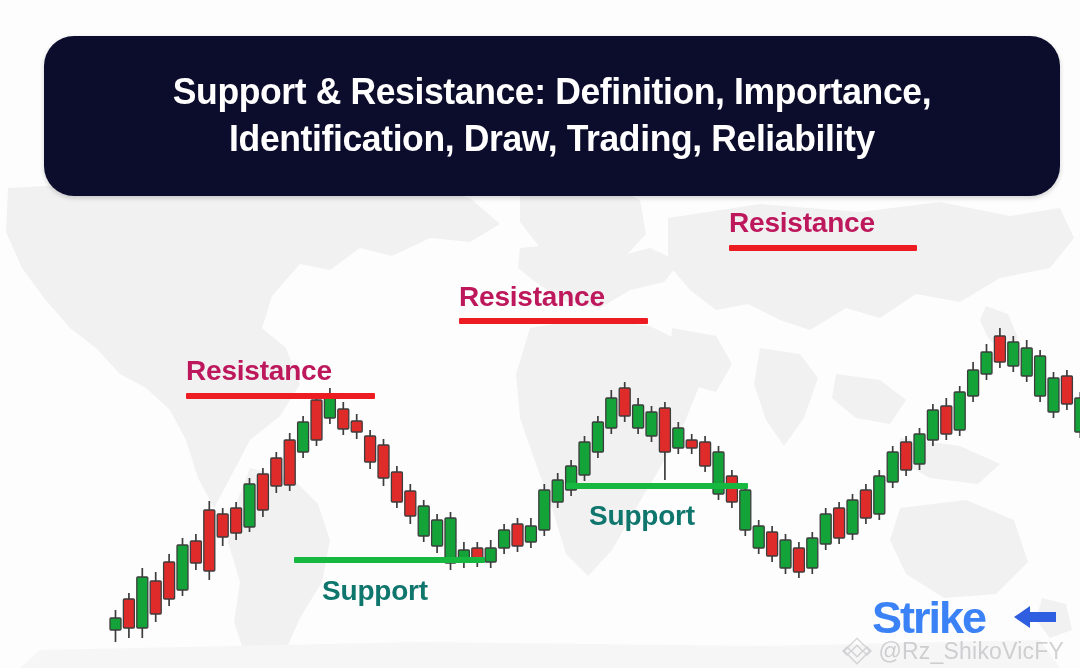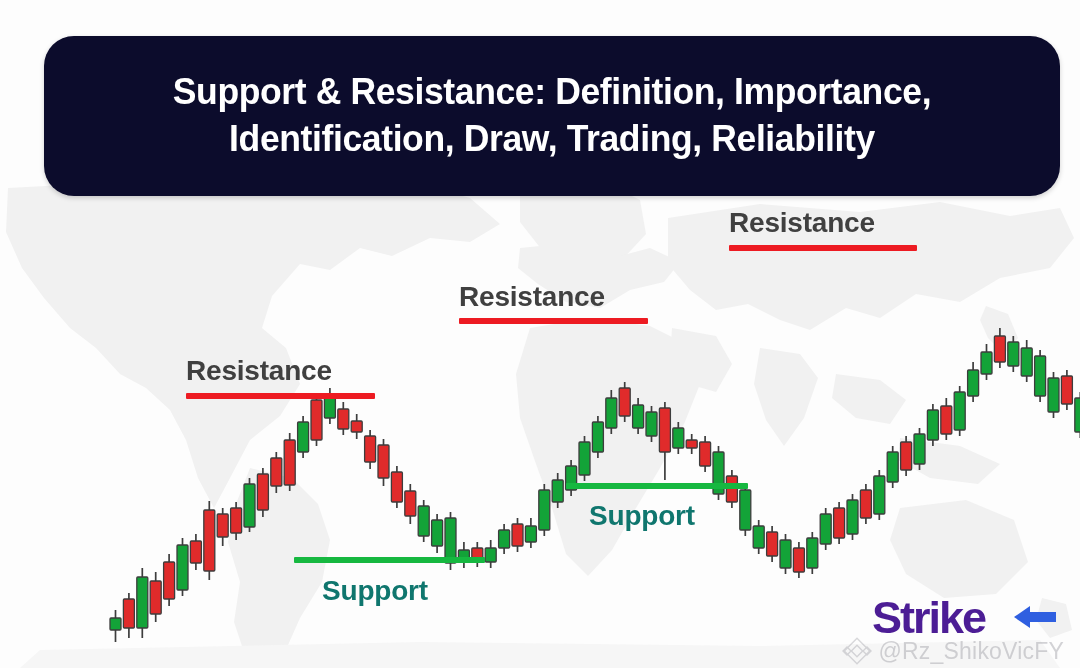--- a/index.html
+++ b/index.html
@@ -55,21 +55,21 @@
   #chart-svg { position: absolute; left: 0; top: 0; width: 1080px; height: 478px; }
 
   
   .annot {
     position: absolute;
     font-family: "Liberation Sans", sans-serif;
     font-weight: bold;
     white-space: nowrap;
     letter-spacing: -0.2px;
   }
-  .annot.resistance { color: #404040; }
+  .annot.resistance { color: #be185d; }
   .annot.support { color: #0f766e; }
   .annot-line {
     position: absolute;
     border-radius: 1px;
   }
   .annot-line.resistance { background: #ed1b22; }
   .annot-line.support { background: #16b840; }
 
   
   #logo {
@@ -77,21 +77,21 @@
     right: 22px; bottom: 28px;
     width: 186px; height: 52px;
   }
   #logo-word {
     position: absolute;
     left: 0; bottom: 0;
     font-family: "Liberation Sans", sans-serif;
     font-weight: bold;
     font-size: 45px;
     letter-spacing: -2px;
-    color: #4c1d95;
+    color: #3b82f6;
     line-height: 1;
   }
   #logo-wedge {
     position: absolute;
     right: 2px; bottom: 10px;
     width: 44px; height: 26px;
   }
 
   
   #watermark {

